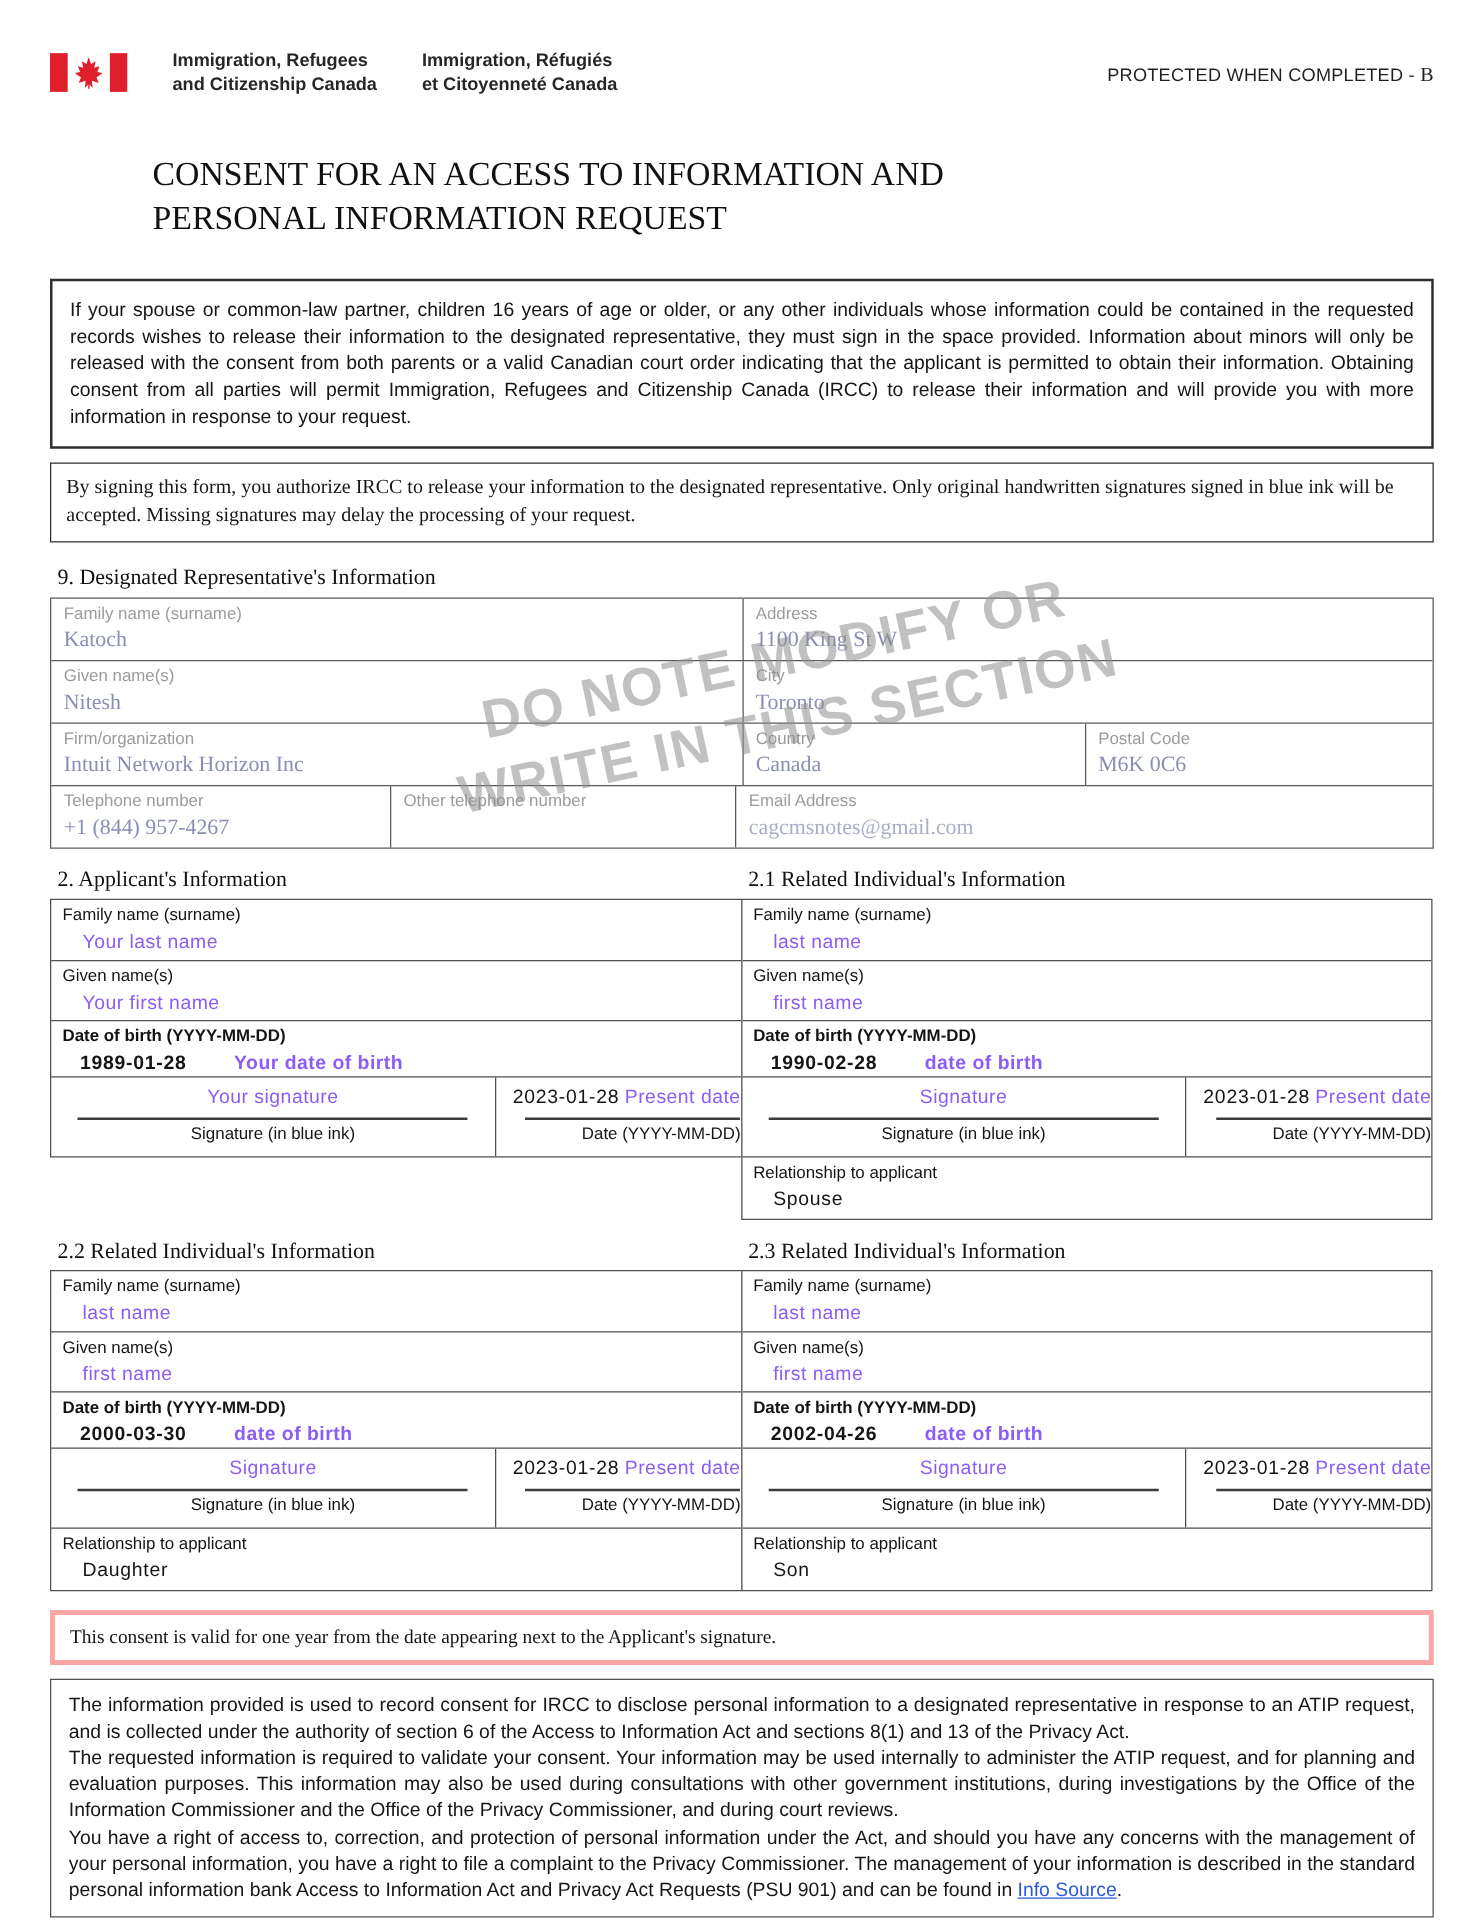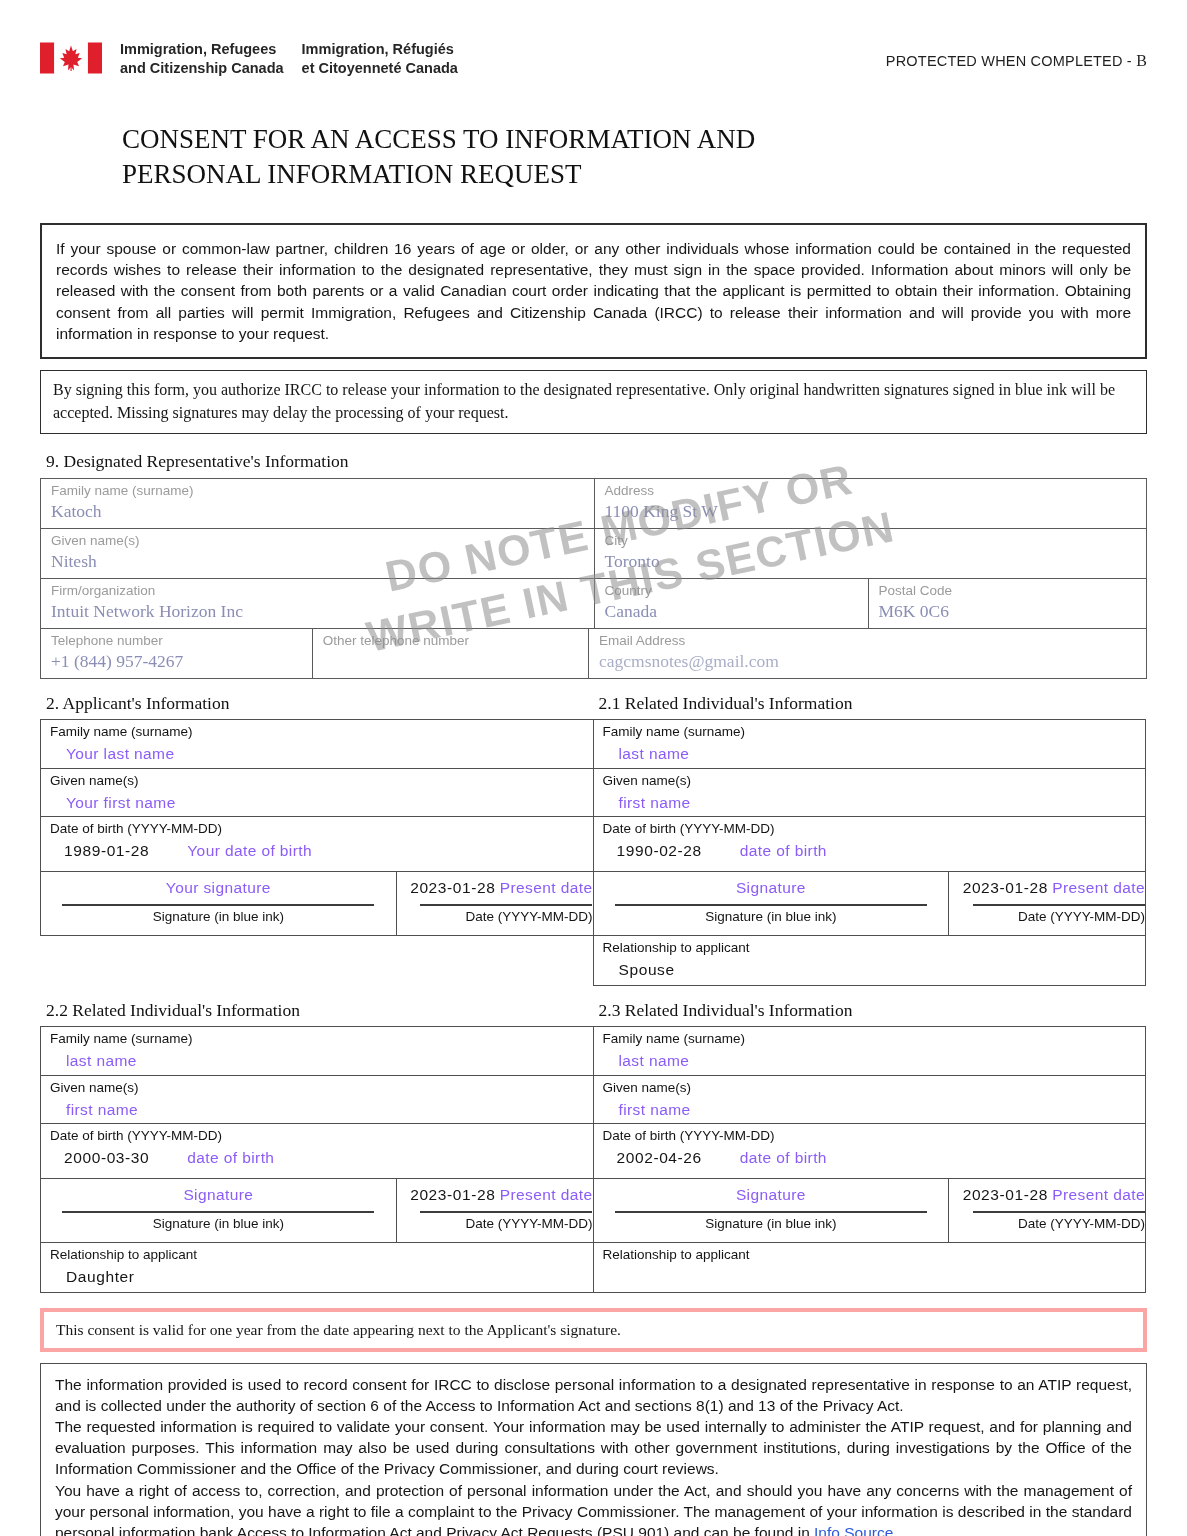--- a/index.html
+++ b/index.html
@@ -4,21 +4,21 @@
 <style>
   * { margin:0; padding:0; box-sizing:border-box; }
   html,body { background:#fff; }
   .page {
     width:1187px; height:1536px; background:#fff; position:relative;
     font-family:"Liberation Sans", sans-serif; color:#1a1a1a;
     padding:40px 40px 0 40px; overflow:hidden;
   }
   
   .header { display:flex; justify-content:space-between; align-items:flex-start; }
-  .header-left { display:flex; align-items:flex-start; gap:18px; }
+  .header-left { display:flex; align-items:flex-start; gap:36px; }
   .flag-svg { width:62px; height:32px; display:block; margin-top:2px; }
   .dept { font-size:14.5px; line-height:1.3; color:#262626; font-weight:bold; }
   .protected { font-size:14.5px; color:#1f1f1f; margin-top:12px; letter-spacing:.2px;padding-left:35px; }
   .protected .serifB { font-family:"Liberation Serif", serif; font-size:16px; }
   
   .title { font-family:"Liberation Serif", serif; font-size:27px; line-height:1.32;
            margin:44px 0 0 82px; color:#111; width:720px; }
   
   .intro-box { border:2px solid #2e2e2e; margin-top:30px; padding:13px 14px;
                font-size:15.5px; line-height:1.37; text-align:justify; color:#161616; }
@@ -49,21 +49,21 @@
   .fi-table { border:1px solid #4f4f4f; background:#fff; }
   .col + .col .fi-table { border-left:1px solid #4f4f4f; }
   .col + .col { margin-left:-1px; }
   .fi-row { height:48px; padding:4px 9px; }
   .fi-row + .fi-row, .sig-row, .rel-row { border-top:1px solid #4f4f4f; }
   .fi-label { font-size:13.5px; color:#141414; }
   .redtxt { color:#8b5cf6; letter-spacing:.4px; font-size:15.5px; }
   .blackval { color:#151515; letter-spacing:.6px; font-size:15.5px; }
   .fi-value { margin:6px 0 0 16px; }
   .fi-inline { display:flex; gap:38px; margin:6px 0 0 14px; align-items:baseline; }
-  .fi-dob { height:55px; }
+  .fi-dob { height:45px;font-weight:bold; }
   .sig-row { display:flex; height:64px; }
   .sig-cell { width:64.5%; border-right:1px solid #4f4f4f; display:flex; flex-direction:column; align-items:center; padding-top:7px; }
   .date-cell { width:35.5%; display:flex; flex-direction:column; align-items:flex-end; padding-top:7px; }
   .sig-hint { font-size:15.5px; white-space:nowrap; }
   .sig-line { width:88%; border-top:2px solid #3c3c3c; margin-top:7px; }
   .sig-caption { font-size:13.5px; color:#141414; margin-top:3px; }
   .rel-row { height:50px; padding:4px 9px; }
   
   .validity-box { border:4px solid #fca5a5; margin-top:15px; padding:9px 12px;
                   font-family:"Liberation Serif", serif; font-size:15.5px; color:#161616; }
@@ -313,20 +313,21 @@
             <div class="sig-hint">
               <span class="blackval">2023-01-28</span>
               <span class="redtxt">Present date</span>
             </div>
             <div class="sig-line"></div>
             <div class="sig-caption">Date (YYYY-MM-DD)</div>
           </div>
         </div>
         <div class="rel-row">
           <div class="fi-label">Relationship to applicant</div>
+          <div class="fi-value blackval">Son</div>
         </div>
       </div>
     </div>
   </div>
 
   <div class="validity-box">This consent is valid for one year from the date appearing next to the Applicant's signature.</div>
 
   <div class="privacy-box">
     <div>The information provided is used to record consent for IRCC to disclose personal information to a designated representative in response to an ATIP request, and is collected under the authority of section 6 of the Access to Information Act and sections 8(1) and 13 of the Privacy Act.</div>
     <div>The requested information is required to validate your consent. Your information may be used internally to administer the ATIP request, and for planning and evaluation purposes. This information may also be used during consultations with other government institutions, during investigations by the Office of the Information Commissioner and the Office of the Privacy Commissioner, and during court reviews.</div>

